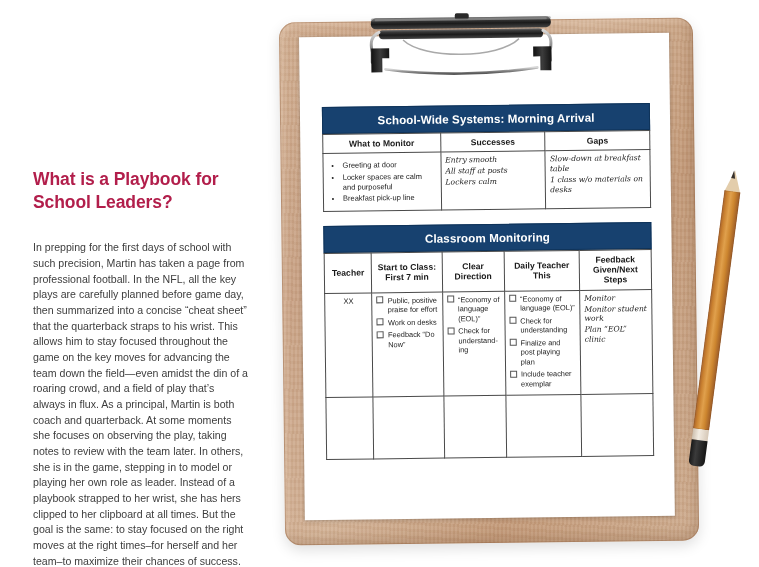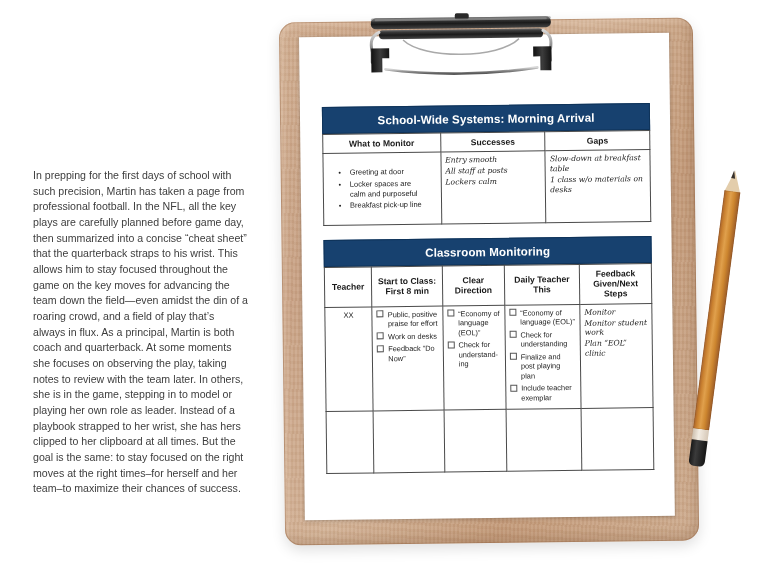--- a/index.html
+++ b/index.html
@@ -158,21 +158,21 @@
     color: #1a1a1a;
     padding: 4px 2px 4px;
     line-height: 1.2;
     vertical-align: middle;
   }
   table.grid td {
     font-size: 7.6px;
     color: #222;
     line-height: 1.3;
   }
-  .bullets { margin: 11px; padding: 0 0 0 11px; list-style: disc; }
+  .bullets { margin: 4px; padding: 0 0 0 11px; list-style: disc; }
   .bullets li { margin: 0 0 2.5px 0; font-size: 7.5px; line-height: 1.25; }
 
   
   .hand {
     font-family: "DejaVu Serif", serif;
     font-style: italic;
     font-size: 8.6px;
     color: #15161a;
     line-height: 1.5;
   }
@@ -196,20 +196,21 @@
   }
   .teacher-cell { text-align: center; font-size: 8px; padding-top: 4px; }
   .spacer-row td { height: 62px; }
 </style>
 </head>
 <body>
 
 <div id="stage">
 
   <div class="article">
+    <h1>What is a Playbook for School Leaders?</h1>
     <p>In prepping for the first days of school with such precision, Martin has taken a page from professional football. In the NFL, all the key plays are carefully planned before game day, then summarized  into a concise “cheat sheet” that the quarterback straps to his wrist. This allows him to stay focused throughout the game on the key moves for advancing the team down the field—even amidst the din of a roaring crowd, and a field of play that’s always in flux. As a principal, Martin is both coach and quarterback. At some moments she focuses on observing the play, taking notes to review with the team later. In others, she is in the game, stepping in to model or playing her own role as leader.  Instead of a playbook strapped to her wrist, she has hers clipped to her clipboard at all times. But the goal is the same: to stay focused on the right moves at the right times–for herself and her team–to  maximize their chances of success.</p>
   </div>
 
   <div class="pencil">
     <div class="tip"></div>
     <div class="lead"></div>
     <div class="body"></div>
     <div class="band"></div>
     <div class="eraser"></div>
   </div>
@@ -267,21 +268,21 @@
           <colgroup>
             <col style="width:14.5%">
               <col style="width:21.5%">
               <col style="width:19%">
             <col style="width:23%">
               <col style="width:22%">
           </colgroup>
           <thead>
             <tr>
               <th>Teacher</th>
-              <th>Start to Class: First 8 min</th>
+              <th>Start to Class: First 7 min</th>
               <th>Clear Direction</th>
               <th>Daily Teacher This</th>
               <th>Feedback Given/Next Steps</th>
             </tr>
           </thead>
           <tbody>
             <tr>
               <td class="teacher-cell">XX</td>
 
               <td>

